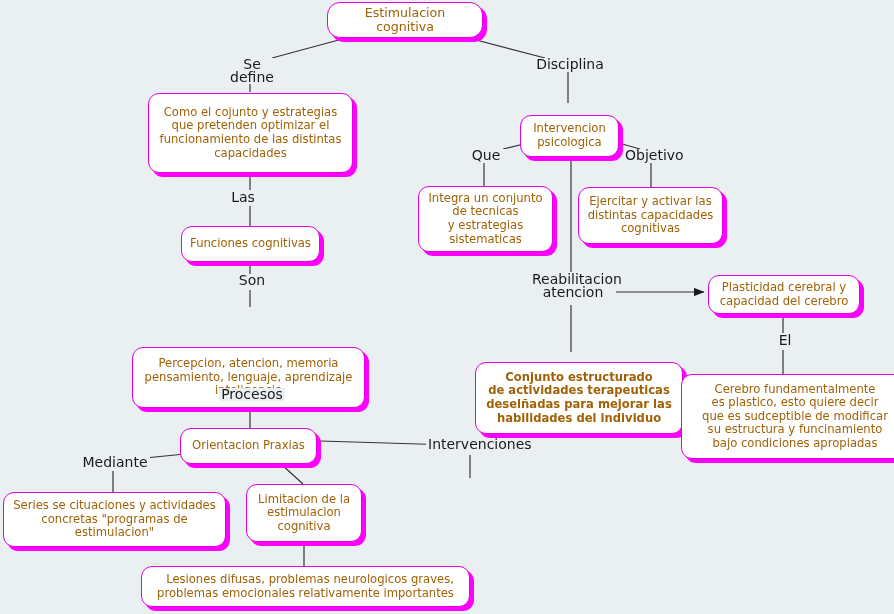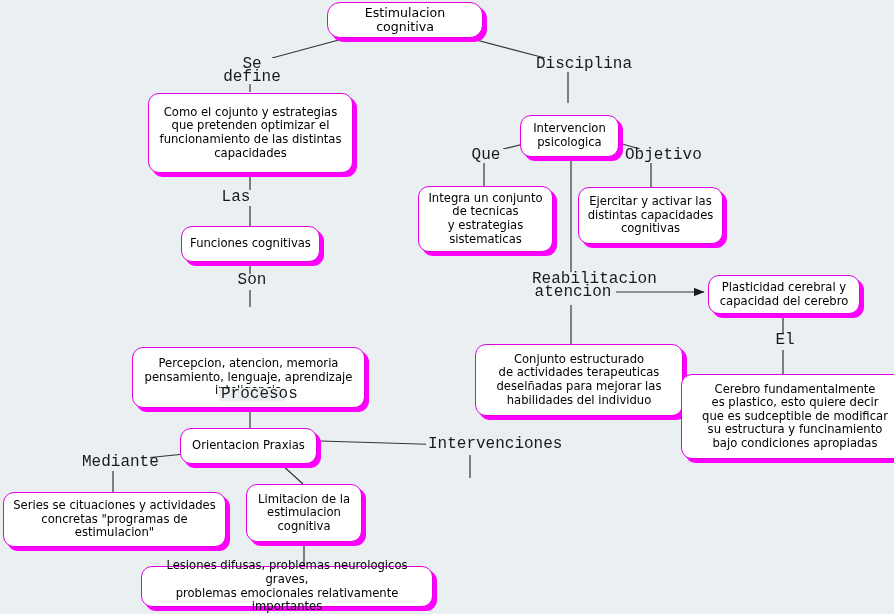--- a/index.html
+++ b/index.html
@@ -28,42 +28,41 @@
     position: absolute;
     box-sizing: border-box;
     background: #ffffff;
     border: 1.6px solid #e300e3;
     border-radius: 11px;
     box-shadow: 4px 4px 0 0 #ff00ff;
     display: flex;
     align-items: center;
     justify-content: center;
     text-align: center;
-    color: #000000;
+    color: #a16207;
     font-size: 11.6px;
     line-height: 13.6px;
     padding: 17px 7px;
     white-space: pre-line;
     z-index: 3;
   }
   .node.root {
     font-size: 12.6px;
     border-radius: 13px;
   }
   .label {
     position: absolute;
     color: #1a1a1a;
-    font-size: 16px;
+    font-size: 14px;
     line-height: 13.2px;
     text-align: center;
     white-space: pre-line;
     background: #eaf0f2;
     padding: 0 2px;
     z-index: 4;
-    font-family: Liberation Mono, monospace;
   }
 </style>
 </head>
 <body>
 
 <div id="canvas">
 
   <svg id="edges" viewBox="0 0 894 614">
     <defs>
       <marker id="arrowhead" markerWidth="9" markerHeight="7" refX="8.5" refY="3.5" orient="auto">
@@ -130,55 +129,55 @@
   <div class="node" style="left:180px; top:428px; width:137px; height:36px;">Orientacion Praxias</div>
 
   <div class="node" style="left:3px; top:492px; width:223px; height:55px;">Series se cituaciones y actividades
 concretas "programas de
 estimulacion"</div>
 
   <div class="node" style="left:246px; top:484px; width:116px; height:58px;">Limitacion de la
 estimulacion
 cognitiva</div>
 
-  <div class="node" style="left:141px; top:566px; width:292px; height:41px;">Lesiones difusas, problemas neurologicos graves,
+  <div class="node" style="left:141px; top:566px; width:329px; height:41px;text-align:right;">Lesiones difusas, problemas neurologicos graves,
 problemas emocionales relativamente importantes</div>
 
 
   <div class="node" style="left:520px; top:115px; width:99px; height:42px;">Intervencion
 psicologica</div>
 
   <div class="node" style="left:578px; top:187px; width:145px; height:57px;">Ejercitar y activar las
 distintas capacidades
 cognitivas</div>
 
   <div class="node" style="left:418px; top:186px; width:135px; height:66px;">Integra un conjunto
 de tecnicas
 y estrategias
 sistematicas</div>
 
-  <div class="node" style="left:475px; top:344px; width:208px; height:72px;">Conjunto estructurado
+  <div class="node" style="left:475px; top:362px; width:208px; height:72px;font-weight:bold;">Conjunto estructurado
 de actividades terapeuticas
 deselñadas para mejorar las
 habilidades del individuo</div>
 
   <div class="node" style="left:708px; top:275px; width:152px; height:39px;">Plasticidad cerebral y
 capacidad del cerebro</div>
 
   <div class="node" style="left:681px; top:374px; width:228px; height:85px;">Cerebro fundamentalmente
 es plastico, esto quiere decir
 que es sudceptible de modificar
 su estructura y funcinamiento
 bajo condiciones apropiadas</div>
 
   <div class="label" style="left:218px; top:58px; width:64px;">Se define</div>
 
   <div class="label" style="left:534px; top:58px; width:68px;">Disciplina</div>
 
-  <div class="label" style="left:216px; top:191px; width:36px;">Las</div>
+  <div class="label" style="left:223px; top:191px; width:36px;">Las</div>
 
   <div class="label" style="left:232px; top:274px; width:36px;">Son</div>
 
   <div class="label" style="left:219px; top:388px; width:62px;">Procesos</div>
 
   <div class="label" style="left:80px; top:456px; width:66px;">Mediante</div>
 
   <div class="label" style="left:426px; top:438px; width:89px;">Intervenciones</div>
 
   <div class="label" style="left:466px; top:149px; width:36px;">Que</div>

